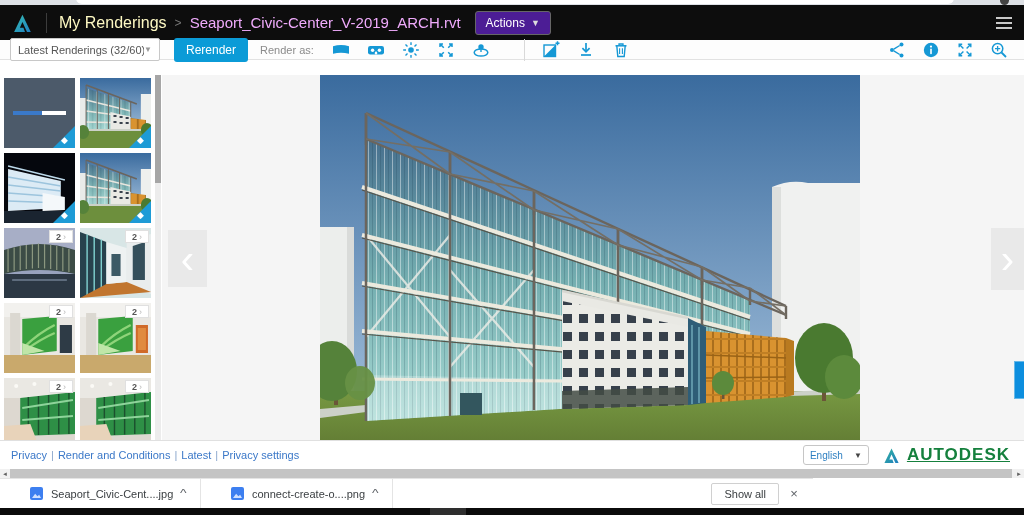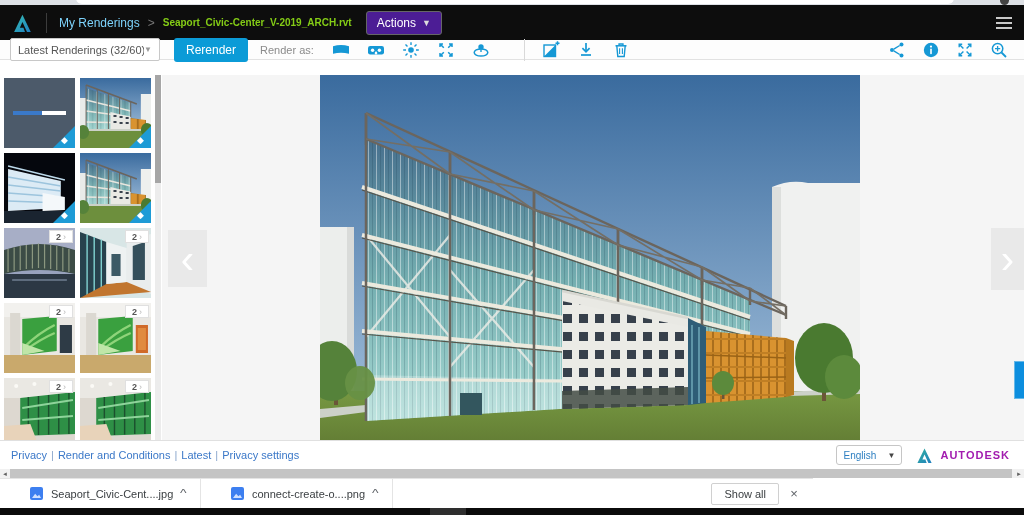--- a/index.html
+++ b/index.html
@@ -9,23 +9,23 @@
 
   
   .chrome-strip { position:absolute; left:0; top:0; width:1024px; height:5px; background:#dee1e6; overflow:hidden; }
   .omnibox-sliver { position:absolute; left:76px; top:-8px; width:878px; height:12px; border-radius:6px; background:#fff; }
   .avatar-sliver { position:absolute; left:1000px; top:-4px; width:9px; height:9px; border-radius:50%; background:#444; }
 
   
   .app-header { position:absolute; left:0; top:5px; width:1024px; height:35px; background:#0d0d0d; display:flex; align-items:center; padding:0 12px; color:#fff; }
   .brand-mark { width:22px; height:20px; flex:0 0 auto; }
   .head-sep { width:1px; height:20px; background:#3c3c3c; margin:0 12px; }
-  .crumb-root { color:#7dd3fc; font-size:12px; cursor:pointer; }
+  .crumb-root { color:#fef9c3; font-size:16px; cursor:pointer; }
   .crumb-sep { color:#777; font-size:12px; margin:0 8px; }
-  .crumb-current { color:#84cc16; font-size:10px; font-weight:bold; }
+  .crumb-current { color:#f0abfc; font-size:15px; font-weight:normal; }
   .actions-btn { margin-left:14px; border:1px solid #666; border-radius:3px; background:#4c1d95; color:#fff; font-size:12px; padding:4px 10px; display:flex; align-items:center; gap:6px; cursor:pointer; }
   .actions-caret { font-size:9px; color:#ddd; }
   .hamburger { margin-left:auto; width:16px; display:flex; flex-direction:column; gap:3px; cursor:pointer; }
   .hamburger i { display:block; height:2px; background:#c9c9c9; }
 
   
   .toolbar { position:absolute; left:0; top:40px; width:1024px; height:20px; background:#fdfdfd; border-bottom:1px solid #e2e2e2; display:flex; align-items:center; padding:8px 10px; }
   .gallery-select { width:150px; height:23px; border:1px solid #c8c8c8; border-radius:2px; background:#fff; display:flex; align-items:center; padding:0 7px; font-size:11px; color:#555; cursor:pointer; }
   .gallery-select .val { flex:1; white-space:nowrap; overflow:hidden; }
   .gallery-select .caret { color:#999; font-size:8px; }
@@ -64,21 +64,21 @@
   .feedback-tab { position:absolute; right:0; top:286px; width:10px; height:38px; background:#0d8ede; border:1px solid #66b8e8; border-right:none; cursor:pointer; }
 
   
   .site-footer { position:absolute; left:0; top:440px; width:1024px; height:29px; background:#fff; border-top:1px solid #e0e0e0; display:flex; align-items:center; padding:0 8px; font-size:11px; color:#777; }
   .flink { color:#3b78c8; cursor:pointer; margin:0 3px; }
   .fsep { color:#8aa6cc; margin:0 1px; }
   .lang-select { margin-left:auto; width:66px; height:20px; border:1px solid #c6c6c6; border-radius:3px; background:#fff; display:flex; align-items:center; padding:0 6px; cursor:pointer; }
   .lang-select .val { flex:1; color:#2d7fc1; font-size:10px; }
   .lang-select .caret { color:#444; font-size:8px; }
   .foot-brand { display:flex; align-items:center; gap:6px; margin-left:14px; margin-right:6px; }
-  .foot-brand .word { font-size:11px; font-weight:bold; color:#a21caf; letter-spacing:1px; }
+  .foot-brand .word { font-size:17px; font-weight:bold; color:#15803d; letter-spacing:1px;text-decoration:underline; }
 
   
   .hscroll { position:absolute; left:0; top:469px; width:1024px; height:9px; background:#f1f1f1; }
   .hscroll .track-thumb { position:absolute; left:10px; top:0; width:1002px; height:9px; background:#c4c4c4; }
   .hscroll .arr { position:absolute; top:0; width:10px; height:9px; font-size:6px; color:#606060; display:flex; align-items:center; justify-content:center; background:#f1f1f1; cursor:pointer; }
   .hscroll .arr.l { left:0; } .hscroll .arr.r { right:0; }
 
   
   .downloads-bar { position:absolute; left:0; top:478px; width:813px; height:30px; background:#fff; border-top:1px solid #e4e4e4; display:flex; align-items:center; }
   .dl-chip { display:flex; align-items:center; gap:8px; padding:0 14px 0 30px; height:30px; cursor:pointer; }

